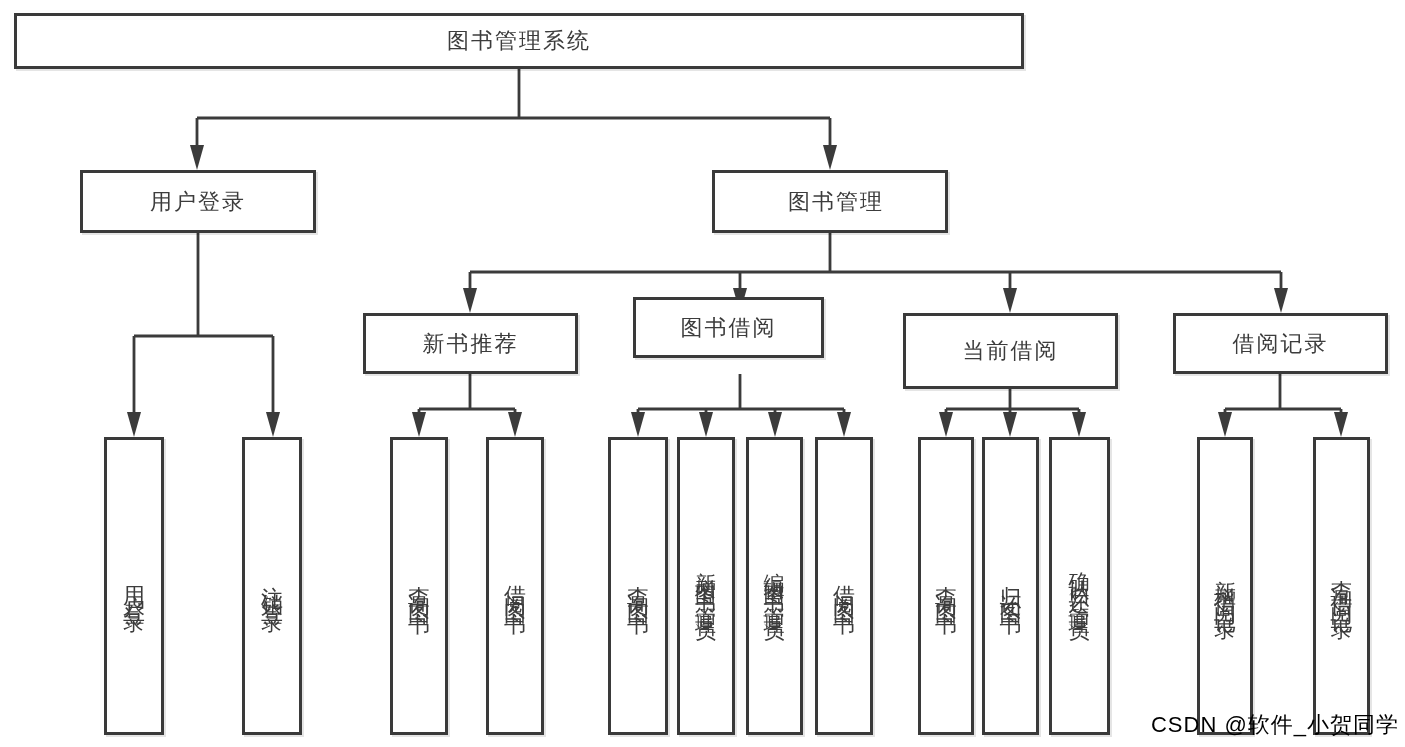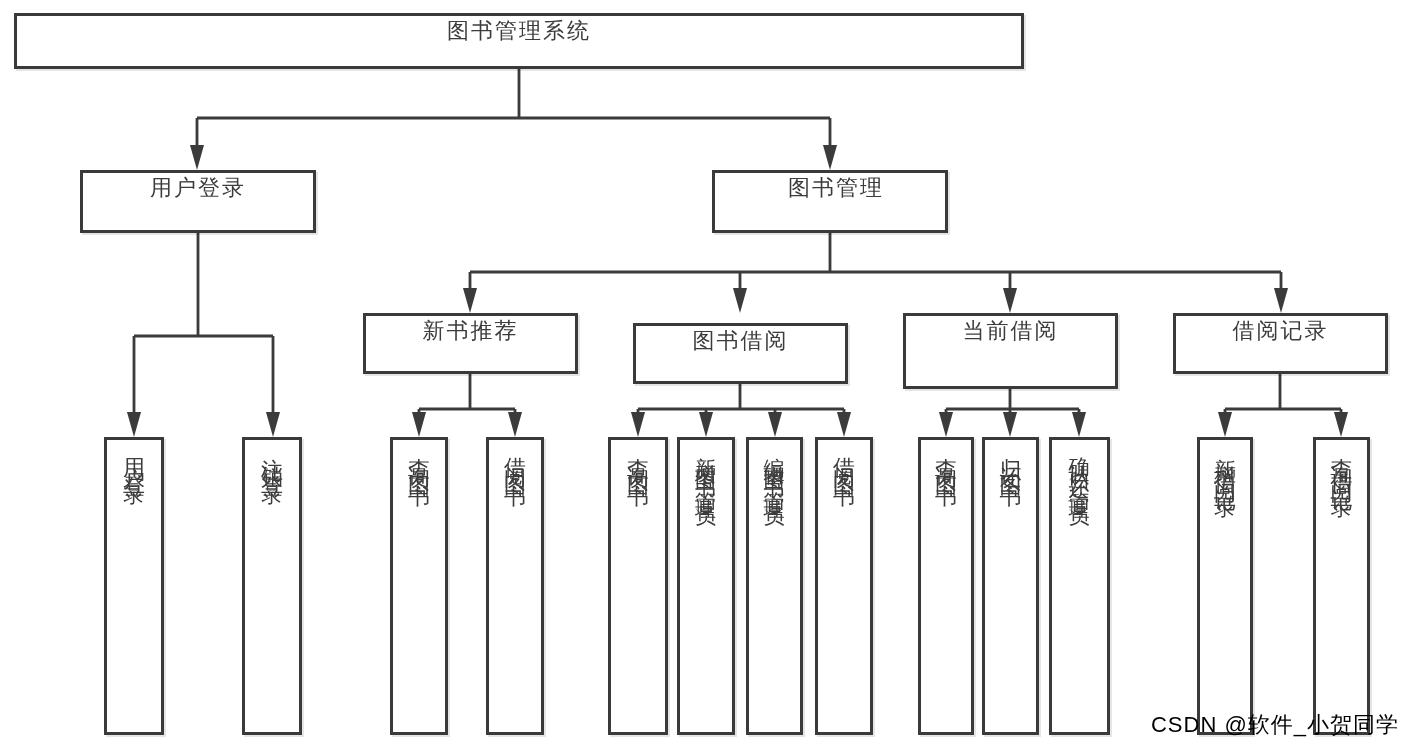--- a/index.html
+++ b/index.html
@@ -17,20 +17,21 @@
     left: 0; top: 0;
     width: 1405px; height: 747px;
     pointer-events: none;
   }
   .node {
     position: absolute;
     box-sizing: border-box;
     background: #ffffff;
     border: 3px solid #3a3a3a;
     display: flex;
+    align-items: center;
     justify-content: center;
     box-shadow: 2px 2px 0 rgba(0,0,0,0.10);
   }
   .node.h-label {
     font-size: 22px;
     letter-spacing: 2px;
     white-space: nowrap;
   }
   .node.leaf .v-label {
     writing-mode: vertical-rl;
@@ -101,21 +102,21 @@
   <div class="node h-label" style="left:80px; top:170px; width:236px; height:63px;">
     <span>用户登录</span>
   </div>
   <div class="node h-label" style="left:712px; top:170px; width:236px; height:63px;padding-left:12px;">
     <span>图书管理</span>
   </div>
 
   <div class="node h-label" style="left:363px; top:313px; width:215px; height:61px;">
     <span>新书推荐</span>
   </div>
-  <div class="node h-label" style="left:633px; top:323px; width:215px; height:61px;">
+  <div class="node h-label" style="left:633px; top:297px; width:191px; height:61px;">
     <span>图书借阅</span>
   </div>
   <div class="node h-label" style="left:903px; top:313px; width:215px; height:76px;">
     <span>当前借阅</span>
   </div>
   <div class="node h-label" style="left:1173px; top:313px; width:215px; height:61px;">
     <span>借阅记录</span>
   </div>
 
   <div class="node leaf" style="left:104px; top:437px; width:60px; height:298px;">

